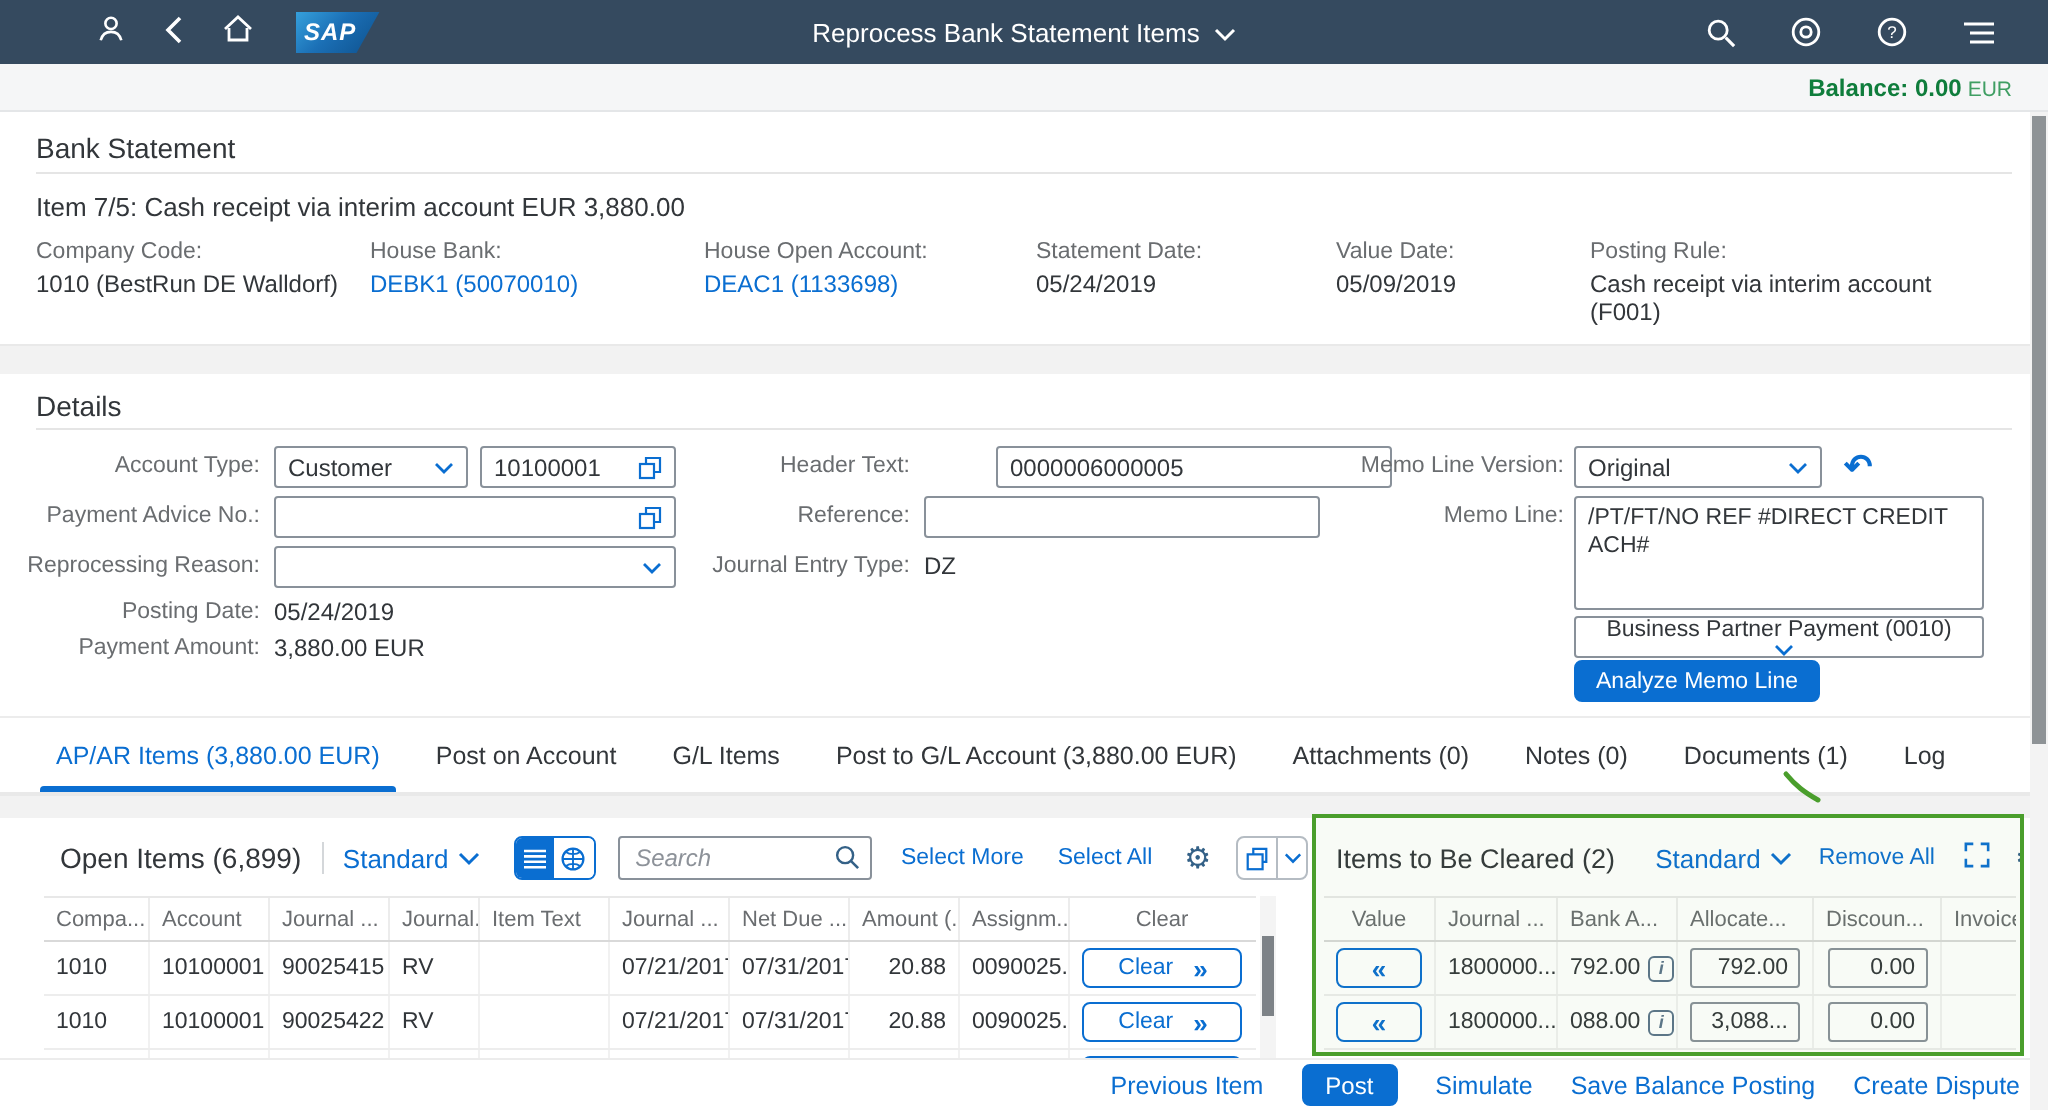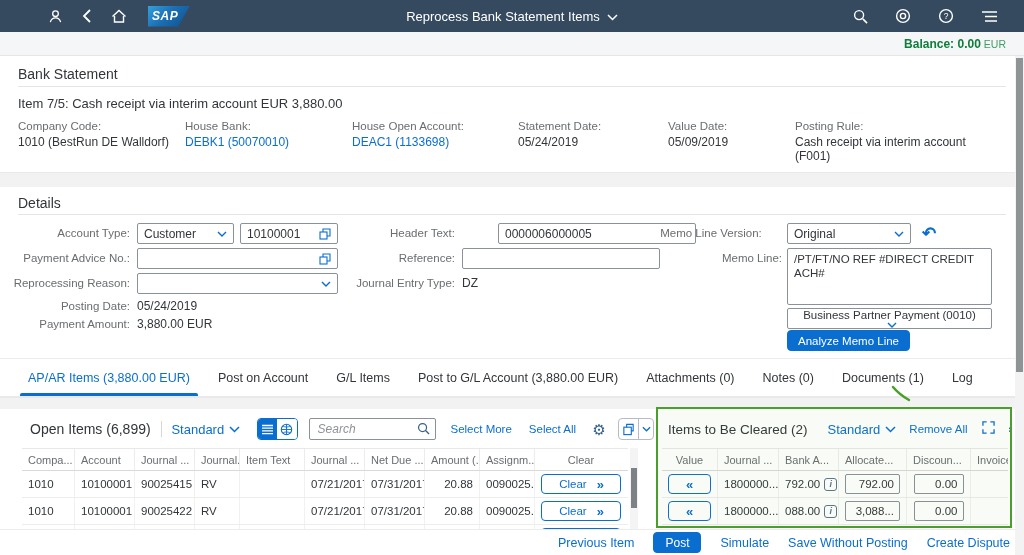--- a/index.html
+++ b/index.html
@@ -3,21 +3,21 @@
 <meta charset="utf-8">
 <style>
   * { margin:0; padding:0; box-sizing:border-box; }
   html,body { width:1024px; height:555px; overflow:hidden; }
   body { font-family:"Liberation Sans", sans-serif; font-size:12px; color:#32363a; background:#fff; }
   .page { position:relative; width:1024px; height:555px; overflow:hidden; background:#fff; }
   .abs { position:absolute; }
 
   
   .shell { position:absolute; left:0; top:0; width:1024px; height:32px; background:#354a5f; display:flex; align-items:center; }
-  .shell-left { display:flex; align-items:center; gap:14px; padding-left:46px; }
+  .shell-left { display:flex; align-items:flex-start; gap:14px; padding-left:46px; }
   .shell-icon { width:18px; height:18px; display:inline-flex; align-items:center; justify-content:center; cursor:pointer; }
   .sap-logo { width:42px; height:21px; background:linear-gradient(135deg,#35a0dc 0%,#1b6fb5 45%,#0d4f8b 100%); clip-path:polygon(0 0,100% 0,72% 100%,0 100%); display:flex; align-items:center; padding-left:4px; margin-left:6px; }
   .sap-logo span { color:#fff; font-weight:bold; font-style:italic; font-size:12px; letter-spacing:.5px; }
   .shell-title { position:absolute; left:0; right:0; top:0; height:32px; display:flex; align-items:center; justify-content:center; gap:7px; color:#fff; font-size:13px; pointer-events:none; }
   .shell-title > * { pointer-events:auto; }
   .shell-right { position:absolute; right:26px; top:0; height:32px; display:flex; align-items:center; gap:25px; }
 
   
   .balance-bar { position:absolute; left:0; top:32px; width:1024px; height:24px; background:#f5f6f7; border-bottom:1px solid #e4e6e8; }
   .balance { position:absolute; right:18px; top:5px; font-size:12px; font-weight:bold; color:#0f7d3c; }
@@ -248,21 +248,21 @@
     </div>
 
     <div class="lbl" style="left:325px; top:61px; width:130px;">Reference:</div>
     <div class="box" style="left:462px; top:61px; width:198px;">
       <span class="grow"></span>
     </div>
 
     <div class="lbl" style="left:325px; top:86px; width:130px;">Journal Entry Type:</div>
     <div class="txt" style="left:462px; top:86px;">DZ</div>
 
-    <div class="lbl" style="left:640px; top:36px; width:142px;text-align:center;">Memo Line Version:</div>
+    <div class="lbl" style="left:640px; top:36px; width:142px;">Memo Line Version:</div>
     <div class="box select" style="left:787px; top:36px; width:124px;">
       <span class="grow">Original</span>
       <svg class="chev" width="10" height="6" viewBox="0 0 10 6">
           <path d="M1 1l4 4 4-4" fill="none" stroke="#0a6ed1" stroke-width="1.4"></path>
         </svg>
     </div>
     <span class="undo abs" style="left:922px; top:38px;"></span>
 
     <div class="lbl" style="left:640px; top:61px; width:142px;">Memo Line:</div>
     <div class="memo-area" style="left:787px; top:61px; width:205px; height:57px;">/PT/FT/NO REF #DIRECT CREDIT ACH#</div>
@@ -482,21 +482,21 @@
 
   <div class="anno-box"></div>
   <svg class="anno-arrow" width="22" height="18" viewBox="0 0 22 18">
     <path d="M3 2c5 6 9 9 16 13" fill="none" stroke="#4a9e2c" stroke-width="2.5" stroke-linecap="round"></path>
   </svg>
 
   <div class="footer">
     <span class="foot-link">Previous Item</span>
     <span class="btn-primary post-btn">Post</span>
     <span class="foot-link">Simulate</span>
-    <span class="foot-link">Save Without Posting</span>
+    <span class="foot-link">Save Balance Posting</span>
     <span class="foot-link">Create Dispute</span>
   </div>
 
   <div class="pg-scroll">
     <div class="pg-thumb"></div>
   </div>
 
 </div>
 
 </body></html>

